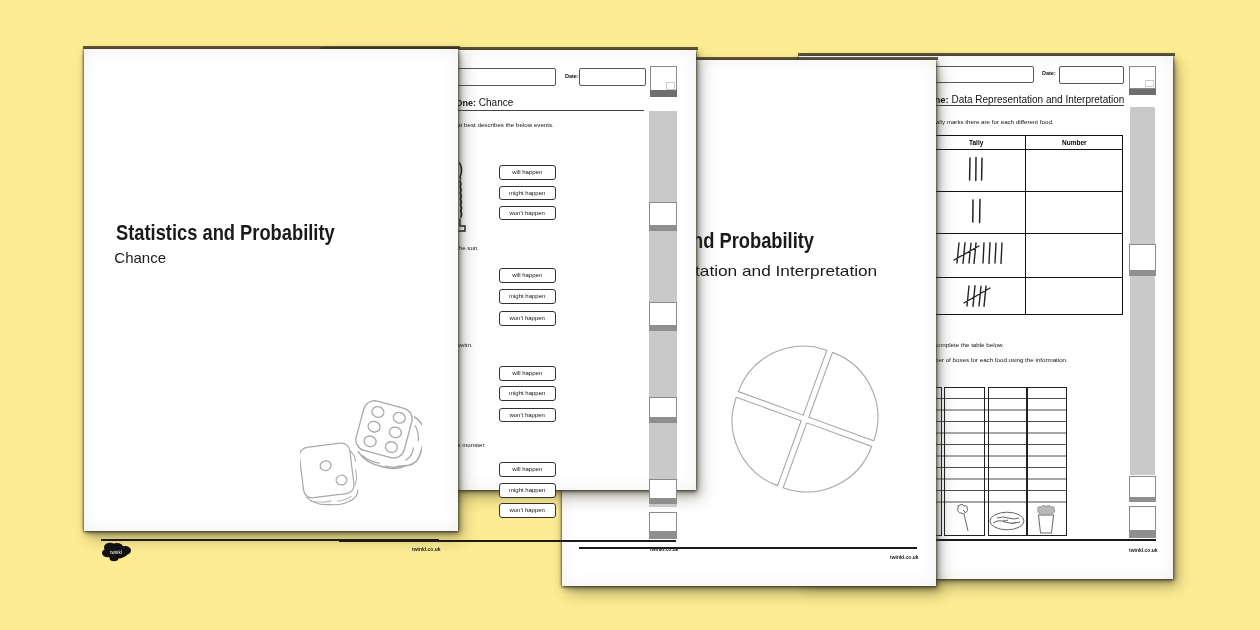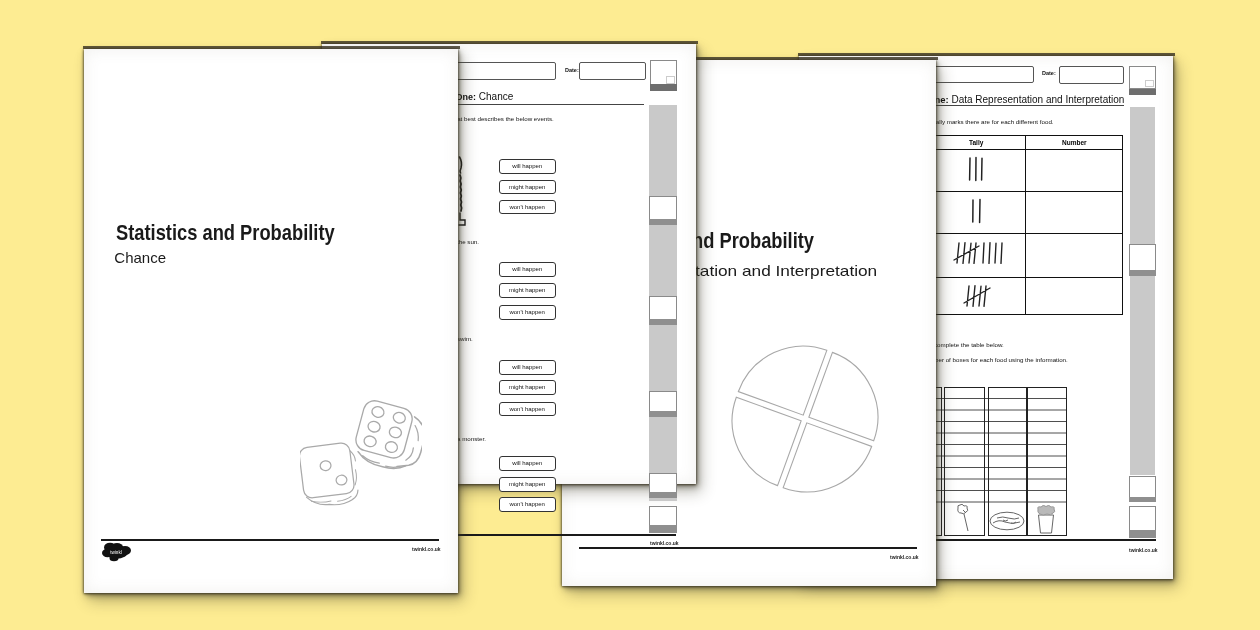--- a/index.html
+++ b/index.html
@@ -144,21 +144,21 @@
       <path d="M72,78 L72,147 A69,69 0 0 1 3,78 Z"></path>
       <path d="M78,78 L78,147 A69,69 0 0 0 147,78 Z"></path>
     </g>
   </svg>
 
   <div class="rule" style="left:17px;top:487px;width:338px;height:1.6px;background:#1a1a1a"></div>
 
   <div class="abs" style="left:328px;top:494px;font-size:5px;font-weight:bold;color:#222">twinkl.co.uk</div>
 </div>
 
-<div class="page" style="left:322px;top:44px;width:374px;height:440px;z-index:30">
+<div class="page" style="left:322px;top:50px;width:374px;height:440px;z-index:30">
 
   <div class="bx" style="left:20px;top:18px;width:212px;height:16px"></div>
 
   <div class="abs" style="left:243px;top:23px;font-weight:bold;font-size:5.5px;color:#111">Date:</div>
 
   <div class="bx" style="left:257px;top:18px;width:65px;height:16px"></div>
 
   <div class="thumb" style="left:328px;top:16px;width:25px;height:23px"></div>
   <div class="abs" style="left:344px;top:32px;width:7px;height:6px;border:1px solid #ccc;background:#fff"></div>
   <div class="tcap" style="left:328px;top:40px;width:27px;height:7px;background:#6e6e6e"></div>
@@ -214,21 +214,21 @@
   <div class="tcap" style="left:327px;top:448px;width:28px;height:6px"></div>
 
   <div class="thumb" style="left:327px;top:462px;width:26px;height:18px"></div>
   <div class="tcap" style="left:327px;top:481px;width:28px;height:8px">&nbsp;</div>
 
   <div class="rule" style="left:17px;top:490px;width:337px;height:1.6px;background:#1a1a1a"></div>
 
   <div class="abs" style="left:328px;top:496px;font-size:5px;font-weight:bold;color:#222">twinkl.co.uk</div>
 </div>
 
-<div class="page" style="left:84px;top:49px;width:374px;height:544px;z-index:40">
+<div class="page" style="left:84px;top:49px;width:374px;height:482px;z-index:40">
 
   <div class="abs" style="left:31.7px;top:171px;font-size:22px;font-weight:bold;color:#1a1a1a;transform:scaleX(.832);transform-origin:left top">Statistics and Probability</div>
 
   <div class="abs" style="left:30.3px;top:200px;font-size:15px;color:#1a1a1a">Chance</div>
 
   <svg class="abs" style="left:216px;top:351px" width="122" height="108" viewBox="0 0 122 108">
     <g stroke="#a9a9a9" stroke-width="1.3" fill="none" stroke-linecap="round">
 
       <g transform="translate(-45.9,1.4) scale(1.38) translate(12,-4) rotate(15 83 25)" stroke-width="0.95">
         <rect x="64" y="6" width="36" height="37" rx="8"></rect>

